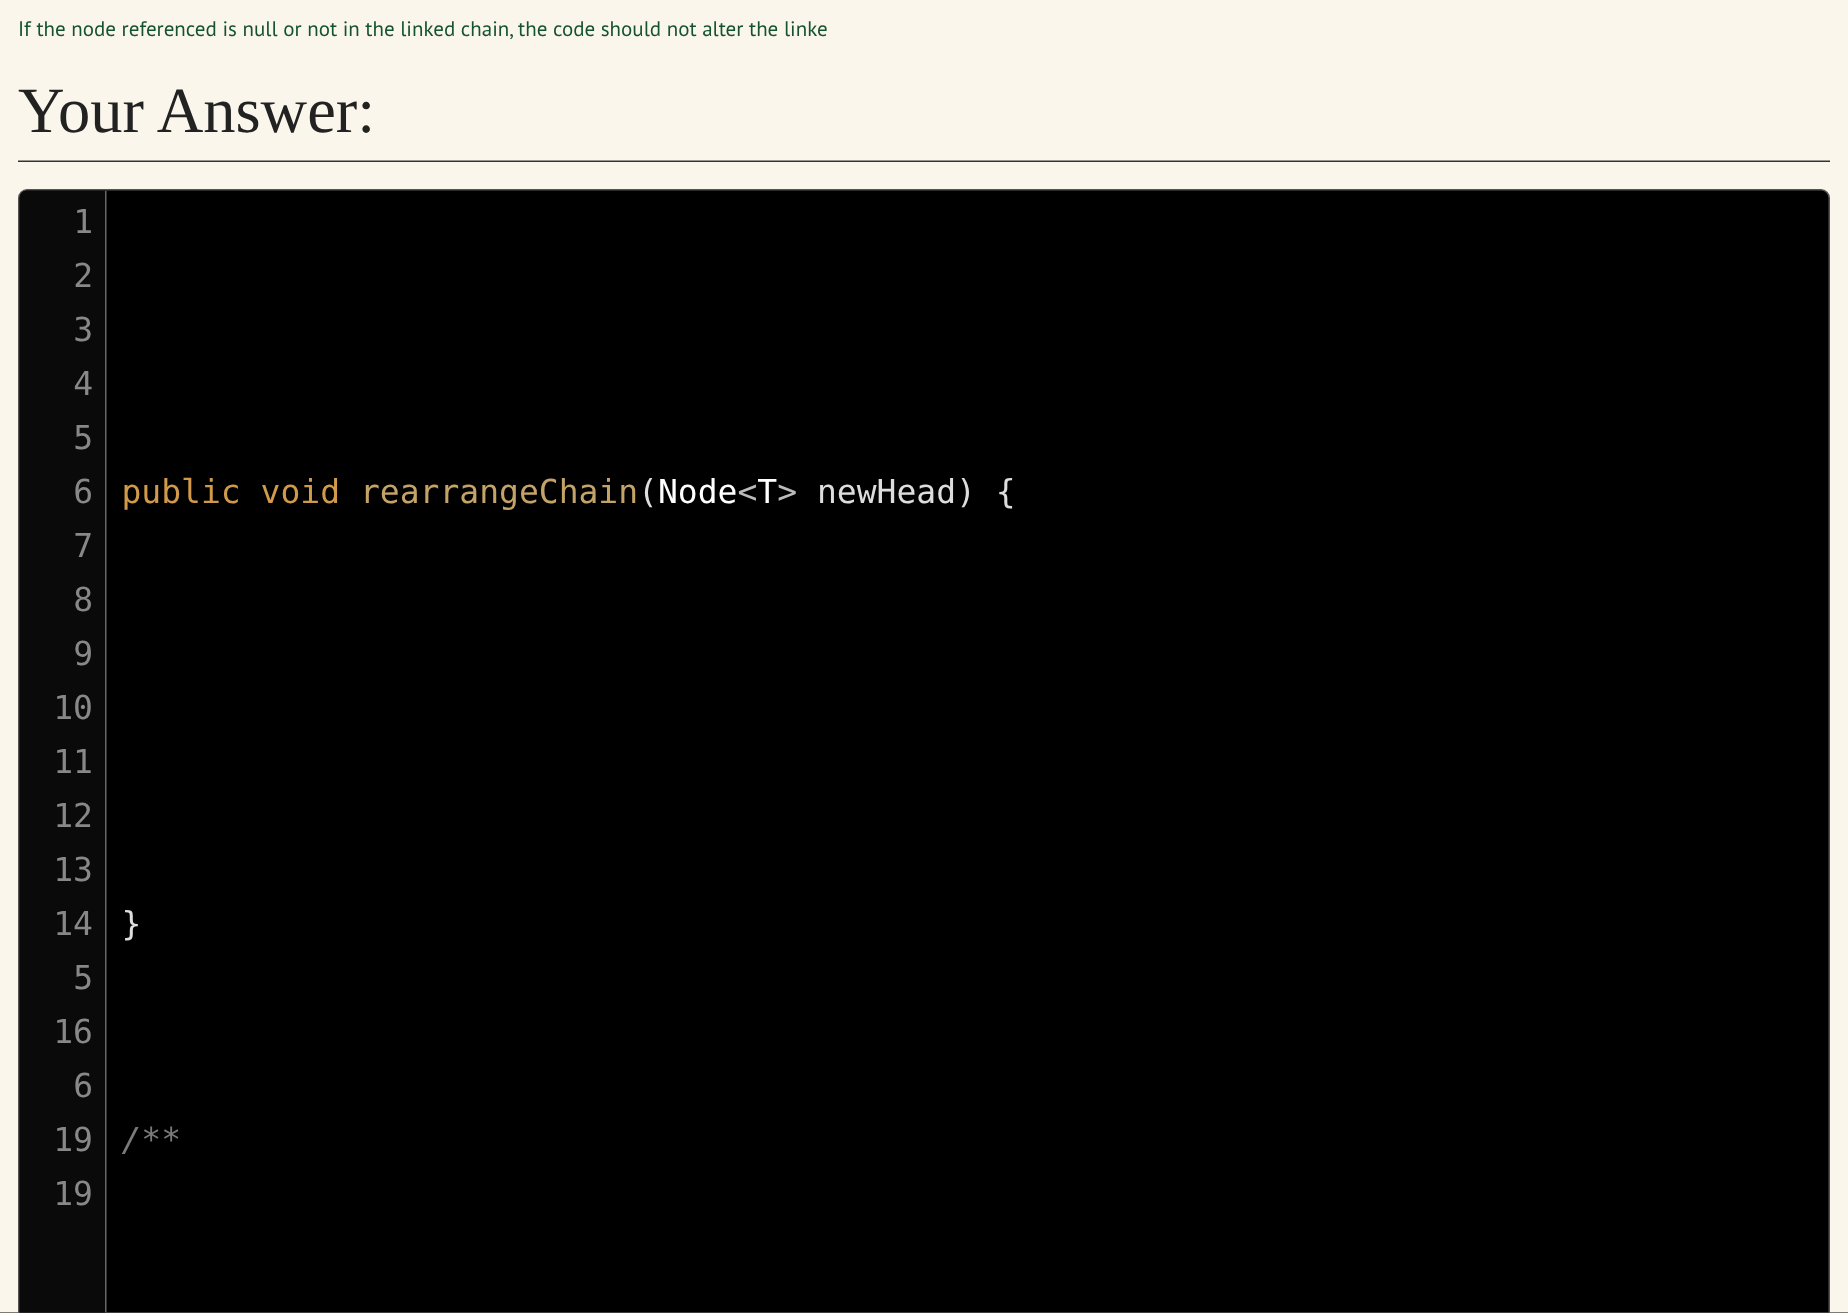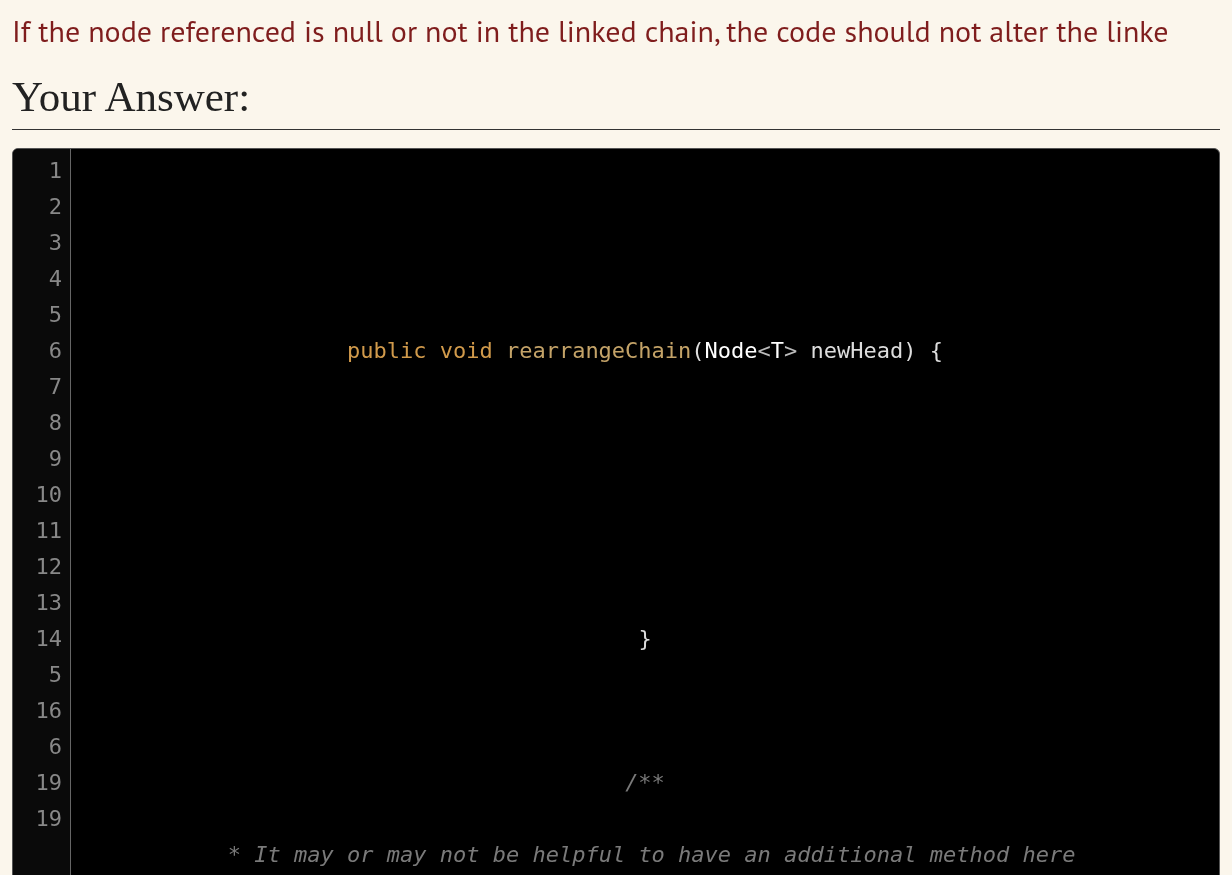--- a/index.html
+++ b/index.html
@@ -9,22 +9,22 @@
     }
     body {
       background: #fbf6ec;
       font-family: -apple-system, BlinkMacSystemFont, "Segoe UI", "PT Sans", sans-serif;
       padding: 0;
       width: 1232px;
       height: 875px;
       overflow: hidden;
     }
     .instruction-text {
-      color: #7f1d1d;
-      font-size: 30px;
+      color: #14532d;
+      font-size: 14px;
       padding: 10px 12px 0 12px;
       line-height: 1.4;
       white-space: nowrap;
     }
     .answer-heading {
       font-family: Georgia, "Times New Roman", serif;
       font-size: 43px;
       font-weight: 400;
       color: #222;
       padding: 20px 12px 8px 12px;
@@ -61,21 +61,20 @@
     .code-content {
       flex: 1;
       padding: 4px 10px;
       color: #ddd;
       white-space: pre;
       overflow-x: hidden;
     }
     .code-line {
       height: 36px;
       display: block;
-      text-align: center;
     }
     .kw-public { color: #d19a4b; }
     .kw-void { color: #d19a4b; }
     .fn-name { color: #c4a368; }
     .type-name { color: #fff; }
     .lt { color: #bbb; }
     .param { color: #ddd; }
     .punct { color: #ddd; }
     .brace { color: #ddd; }
     .comment { color: #7a7a7a; font-style: italic; }
@@ -113,21 +112,20 @@
   <div class="code-content">
 <span class="code-line"></span>
 <span class="code-line"></span>
 <span class="code-line"><span class="kw-public">public</span> <span class="kw-void">void</span> <span class="fn-name">rearrangeChain</span><span class="punct">(</span><span class="type-name">Node</span><span class="lt">&lt;</span><span class="type-name">T</span><span class="lt">&gt;</span><span class="param"> newHead</span><span class="punct">)</span><span class="brace"> {</span></span>
 <span class="code-line"></span>
 <span class="code-line"></span>
 <span class="code-line"></span>
 <span class="code-line"><span class="brace">}</span></span>
 <span class="code-line"></span>
 <span class="code-line comment">/**</span>
-<span class="code-line comment"> * It may or may not be helpful to have an additional method here</span>
 
 
 
 
 
 
 
 
 
   </div>

